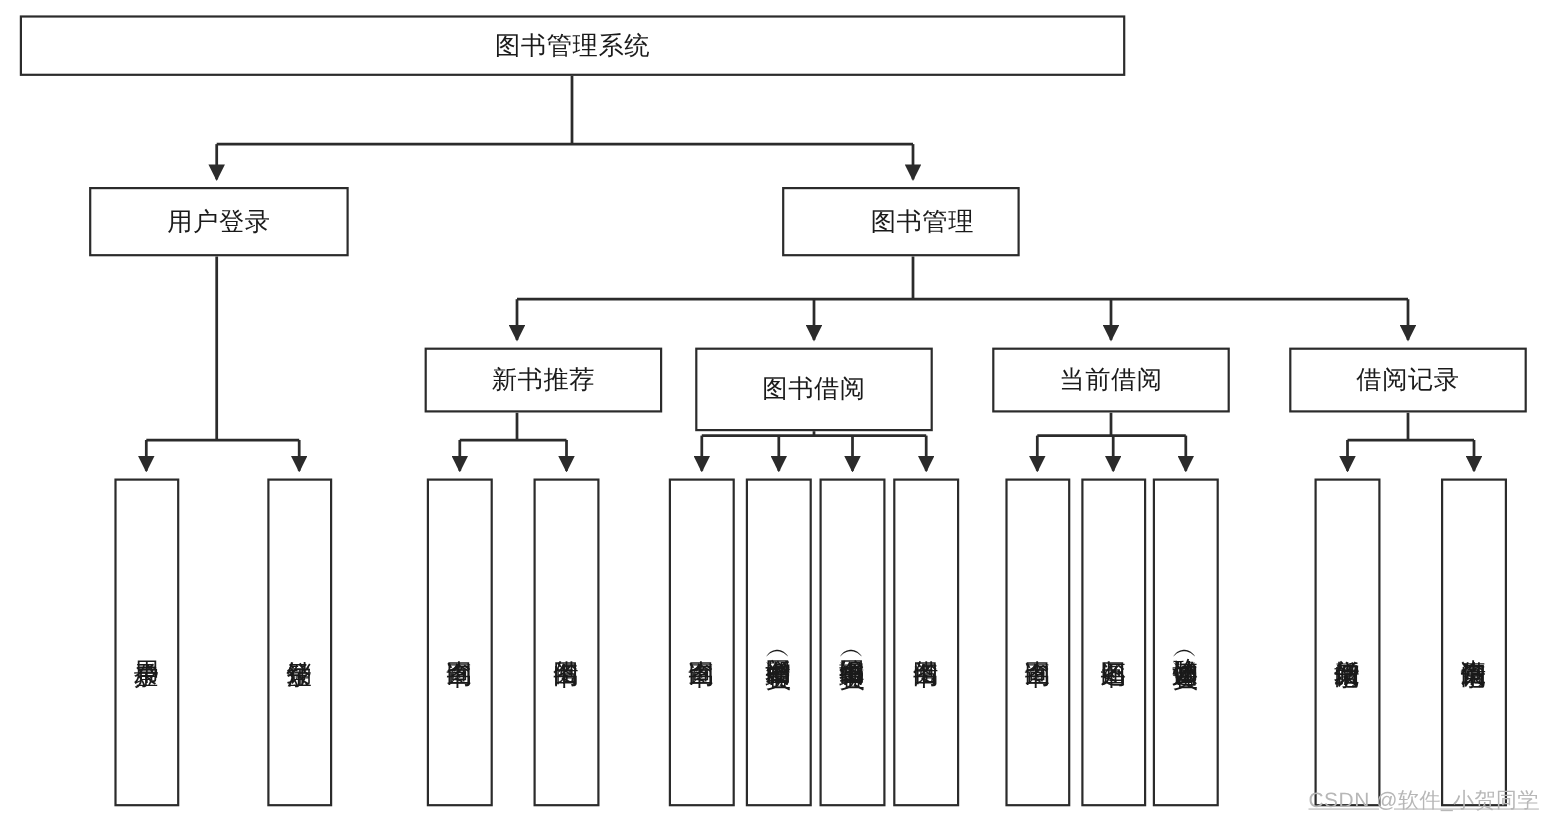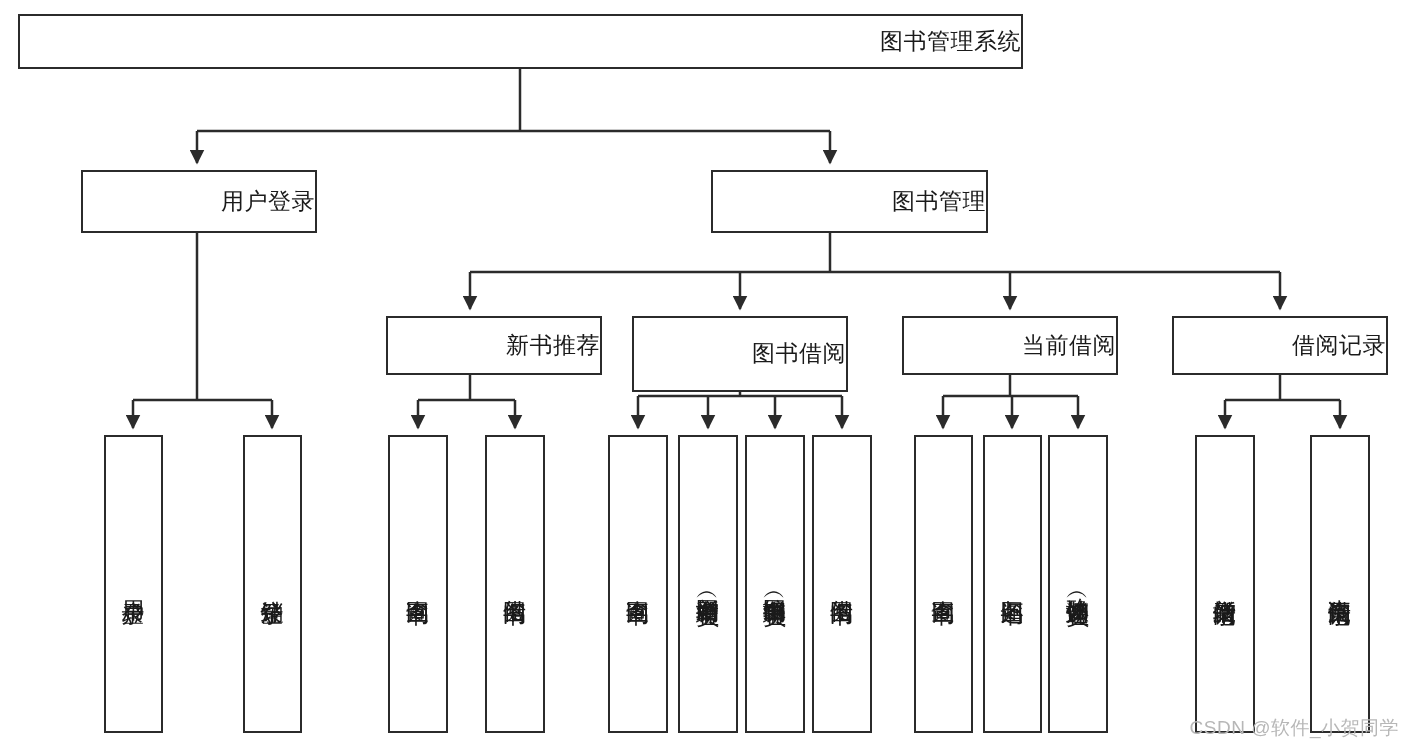--- a/index.html
+++ b/index.html
@@ -26,21 +26,21 @@
     height: 747px;
     pointer-events: none;
   }
   .node {
     position: absolute;
     box-sizing: border-box;
     border: 2.5px solid #2b2b2b;
     background: #ffffff;
     display: flex;
     align-items: center;
-    justify-content: flex-end;
+    justify-content: center;
     color: #1a1a1a;
   }
   .node.h {
     
   }
   .node.h .node-label {
     font-size: 23px;
     line-height: 1.2;
     white-space: nowrap;
     letter-spacing: 0.5px;
@@ -66,20 +66,21 @@
   }
   .watermark {
     position: absolute;
     right: 6px;
     bottom: 6px;
     font-size: 19px;
     color: #b7b7b7;
     letter-spacing: 0.5px;
     white-space: nowrap;
     user-select: none;
+    text-decoration: underline;
   }
 </style>
 </head>
 <body>
 
 <div id="canvas">
 
   <svg class="svg-layer" viewBox="0 0 1405 747" width="1405" height="747" xmlns="http://www.w3.org/2000/svg">
     <defs>
       <marker id="arrow" viewBox="0 0 10 10" refX="9" refY="5" markerWidth="6" markerHeight="6" orient="auto-start-reverse">
@@ -131,21 +132,21 @@
   </svg>
 
   <div class="node h node-root" style="left:18px; top:14px; width:1005px; height:55px;">
     <span class="node-label">图书管理系统</span>
   </div>
 
   <div class="node h" style="left:81px; top:170px; width:236px; height:63px;">
     <span class="node-label">用户登录</span>
   </div>
 
-  <div class="node h" style="left:711px; top:170px; width:277px; height:63px;padding-left:39px;">
+  <div class="node h" style="left:711px; top:170px; width:216px; height:63px;padding-left:39px;">
     <span class="node-label">图书管理</span>
   </div>
 
   <div class="node h" style="left:362px; top:316px; width:216px; height:59px;margin-left:24px;">
     <span class="node-label">新书推荐</span>
   </div>
 
   <div class="node h" style="left:632px; top:316px; width:216px; height:76px;">
     <span class="node-label">图书借阅</span>
   </div>

